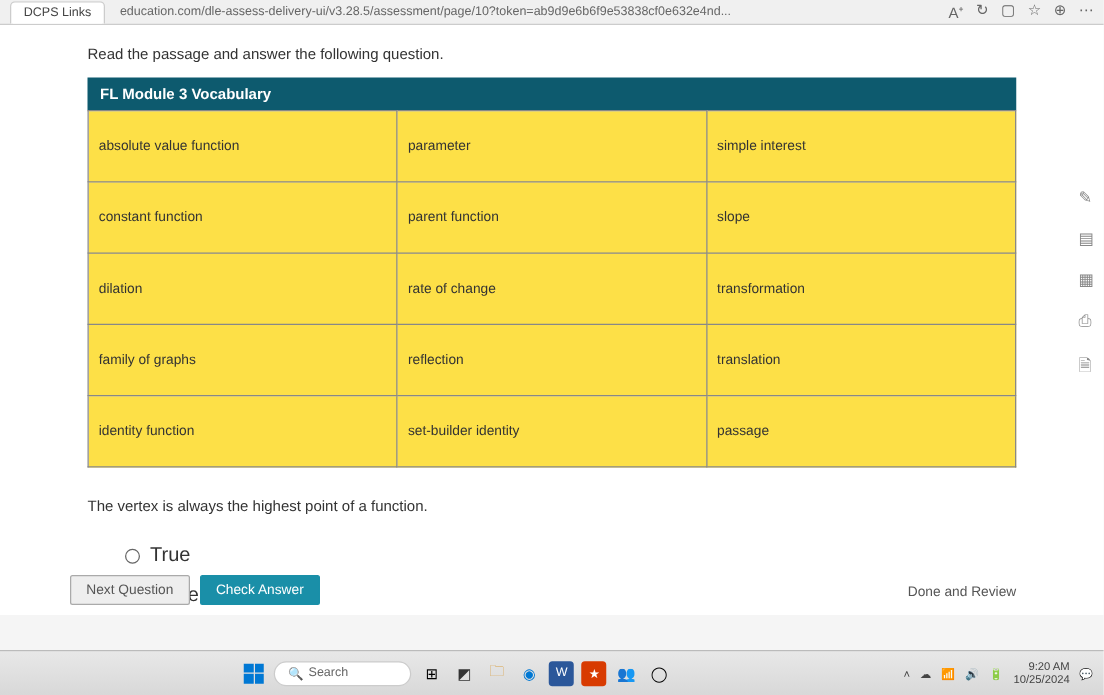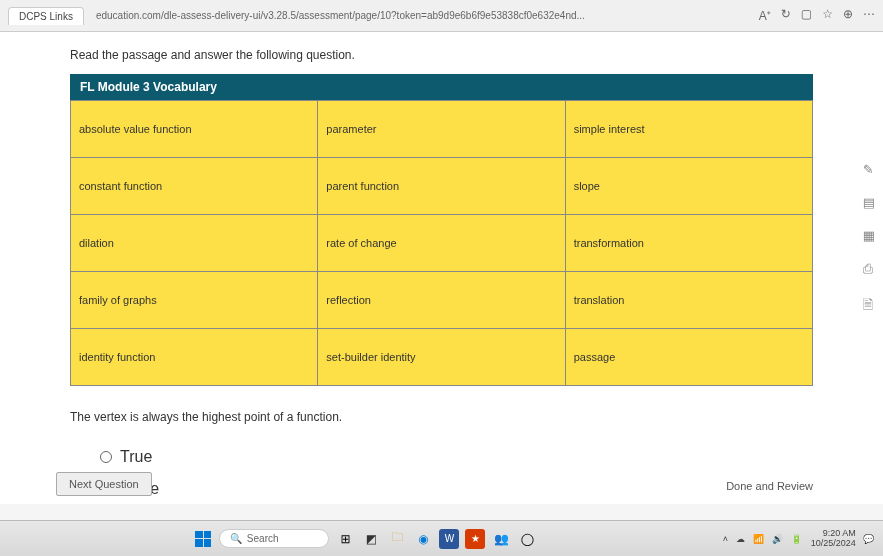--- a/index.html
+++ b/index.html
@@ -5,21 +5,21 @@
   * { box-sizing: border-box; margin: 0; padding: 0; }
   body {
     font-family: Arial, sans-serif;
     background: #f5f5f5;
     width: 883px;
     height: 556px;
     overflow: hidden;
     position: relative;
   }
   .browser-bar {
-    height: 32px;
+    height: 20px;
     background: #f0f0f0;
     border-bottom: 1px solid #ccc;
     display: flex;
     align-items: center;
     padding: 0 8px;
     font-size: 10px;
     color: #555;
   }
   .tab-label {
     background: #fff;
@@ -251,20 +251,21 @@
       <span>True</span>
     </div>
     <div class="option-row">
       <div class="radio"></div>
       <span>False</span>
     </div>
   </div>
 
   <div class="bottom-buttons">
     <button class="btn">Next Question</button>
+    <button class="btn btn-primary">Check Answer</button>
   </div>
   <div class="done-review">Done and Review</div>
 
   <div class="side-icons">
     <span>✎</span>
     <span>▤</span>
     <span>▦</span>
     <span>⎙</span>
     <span>🗎</span>
   </div>

